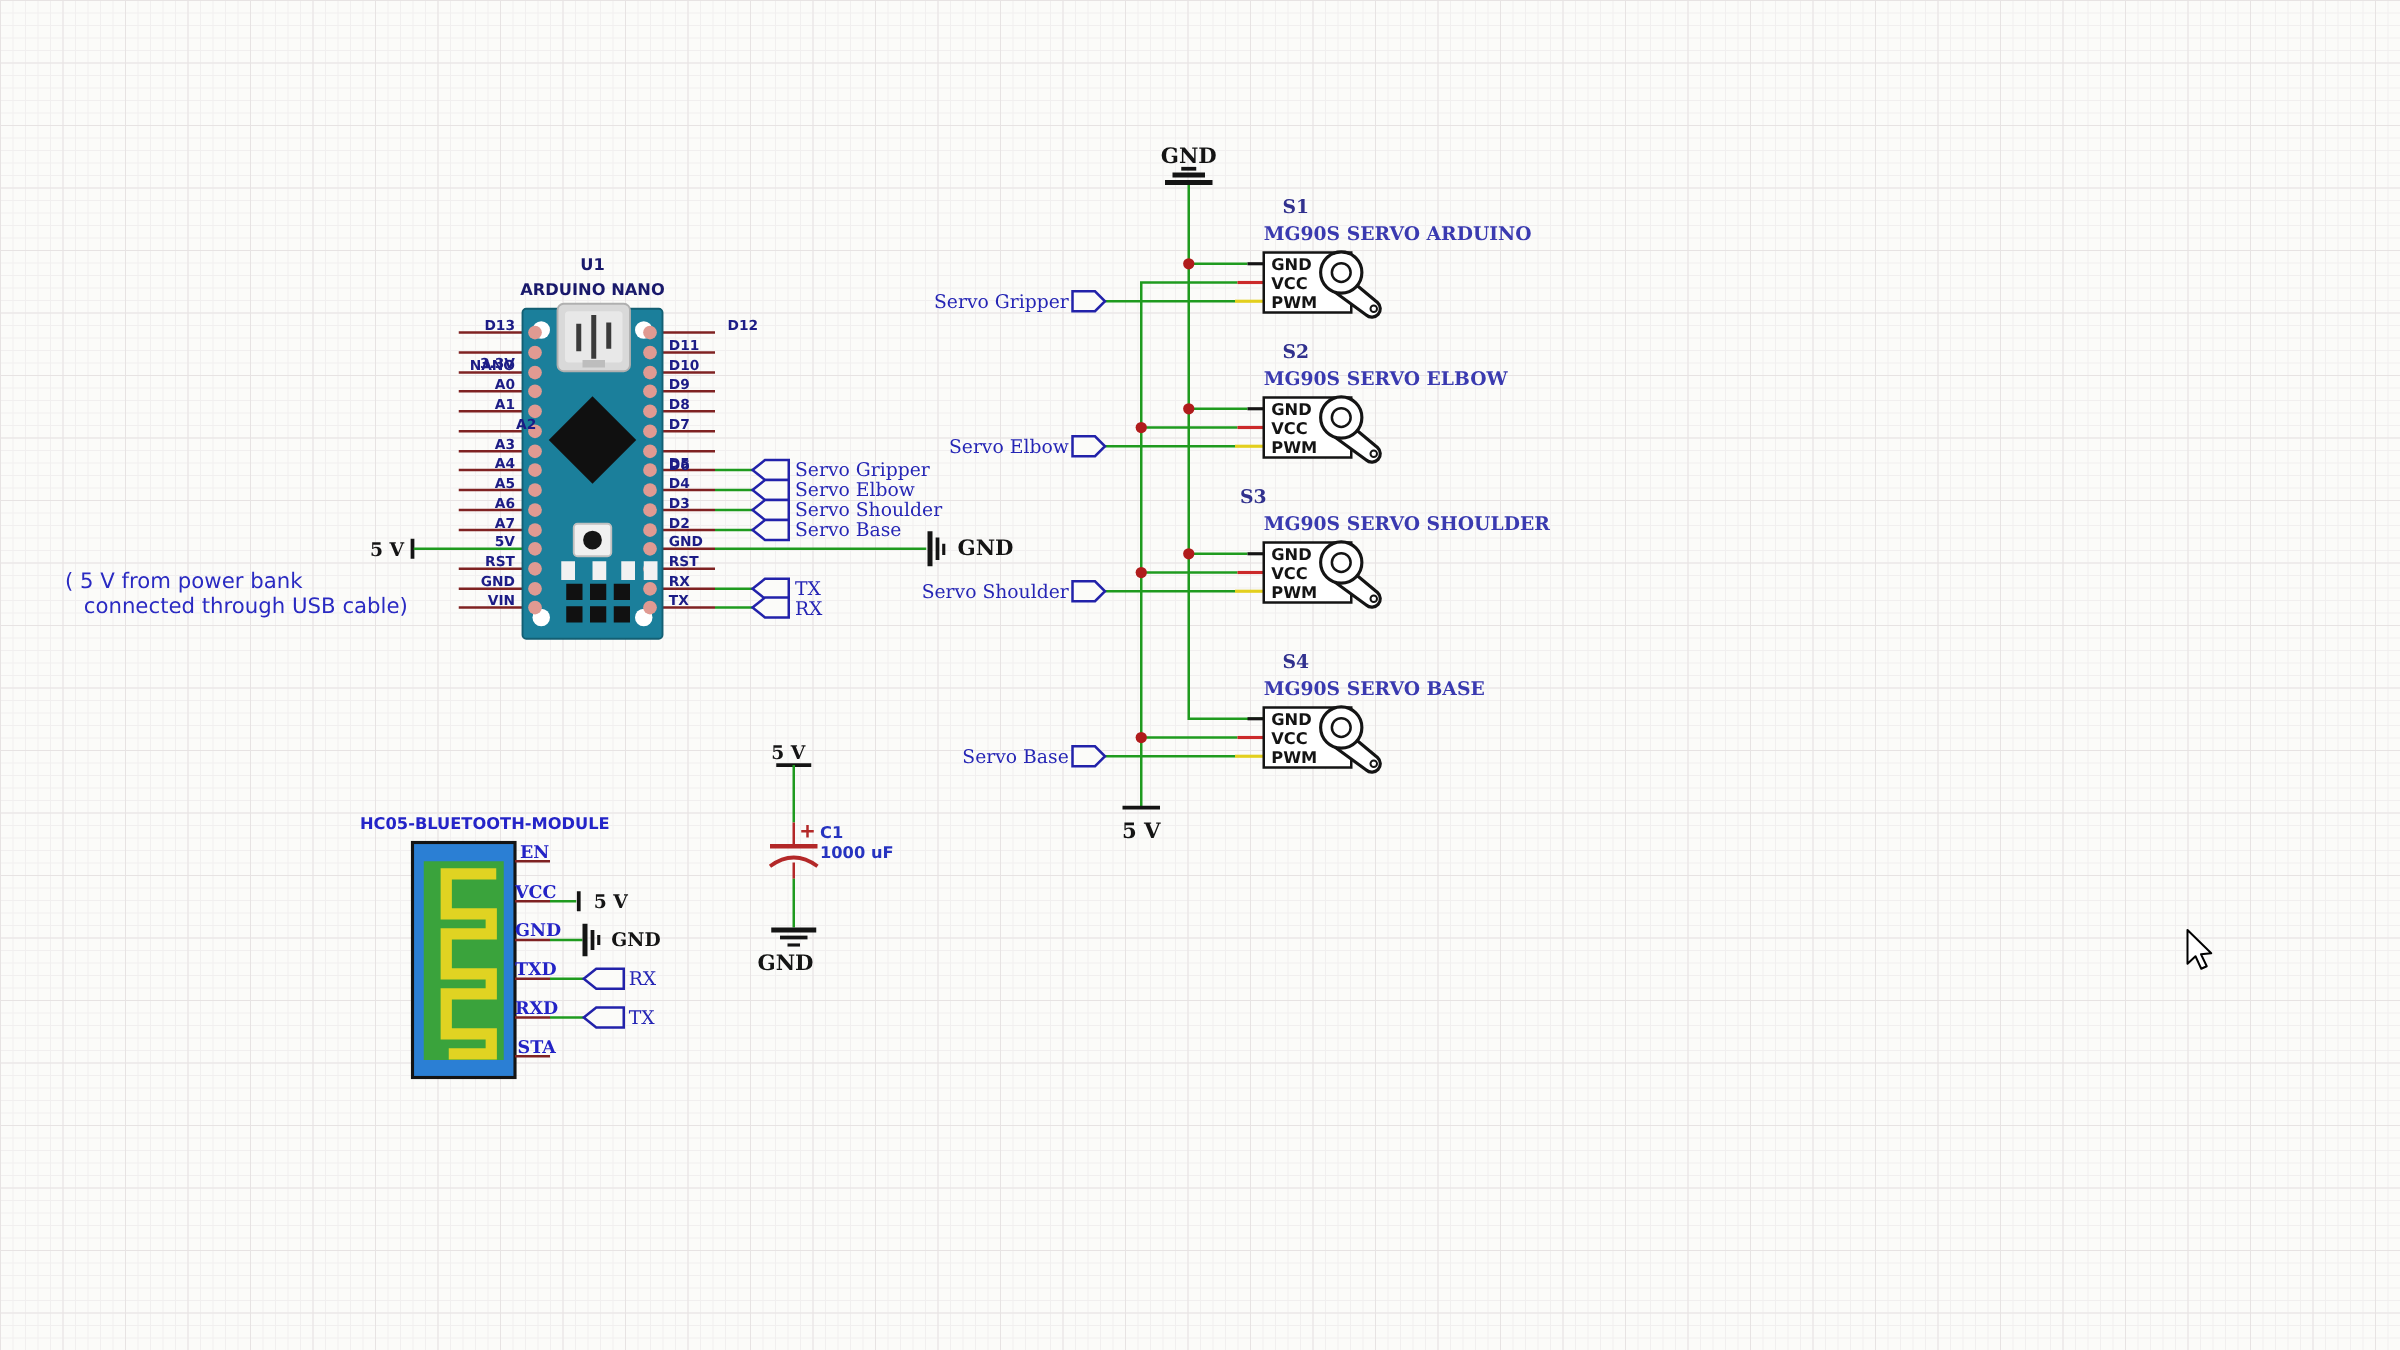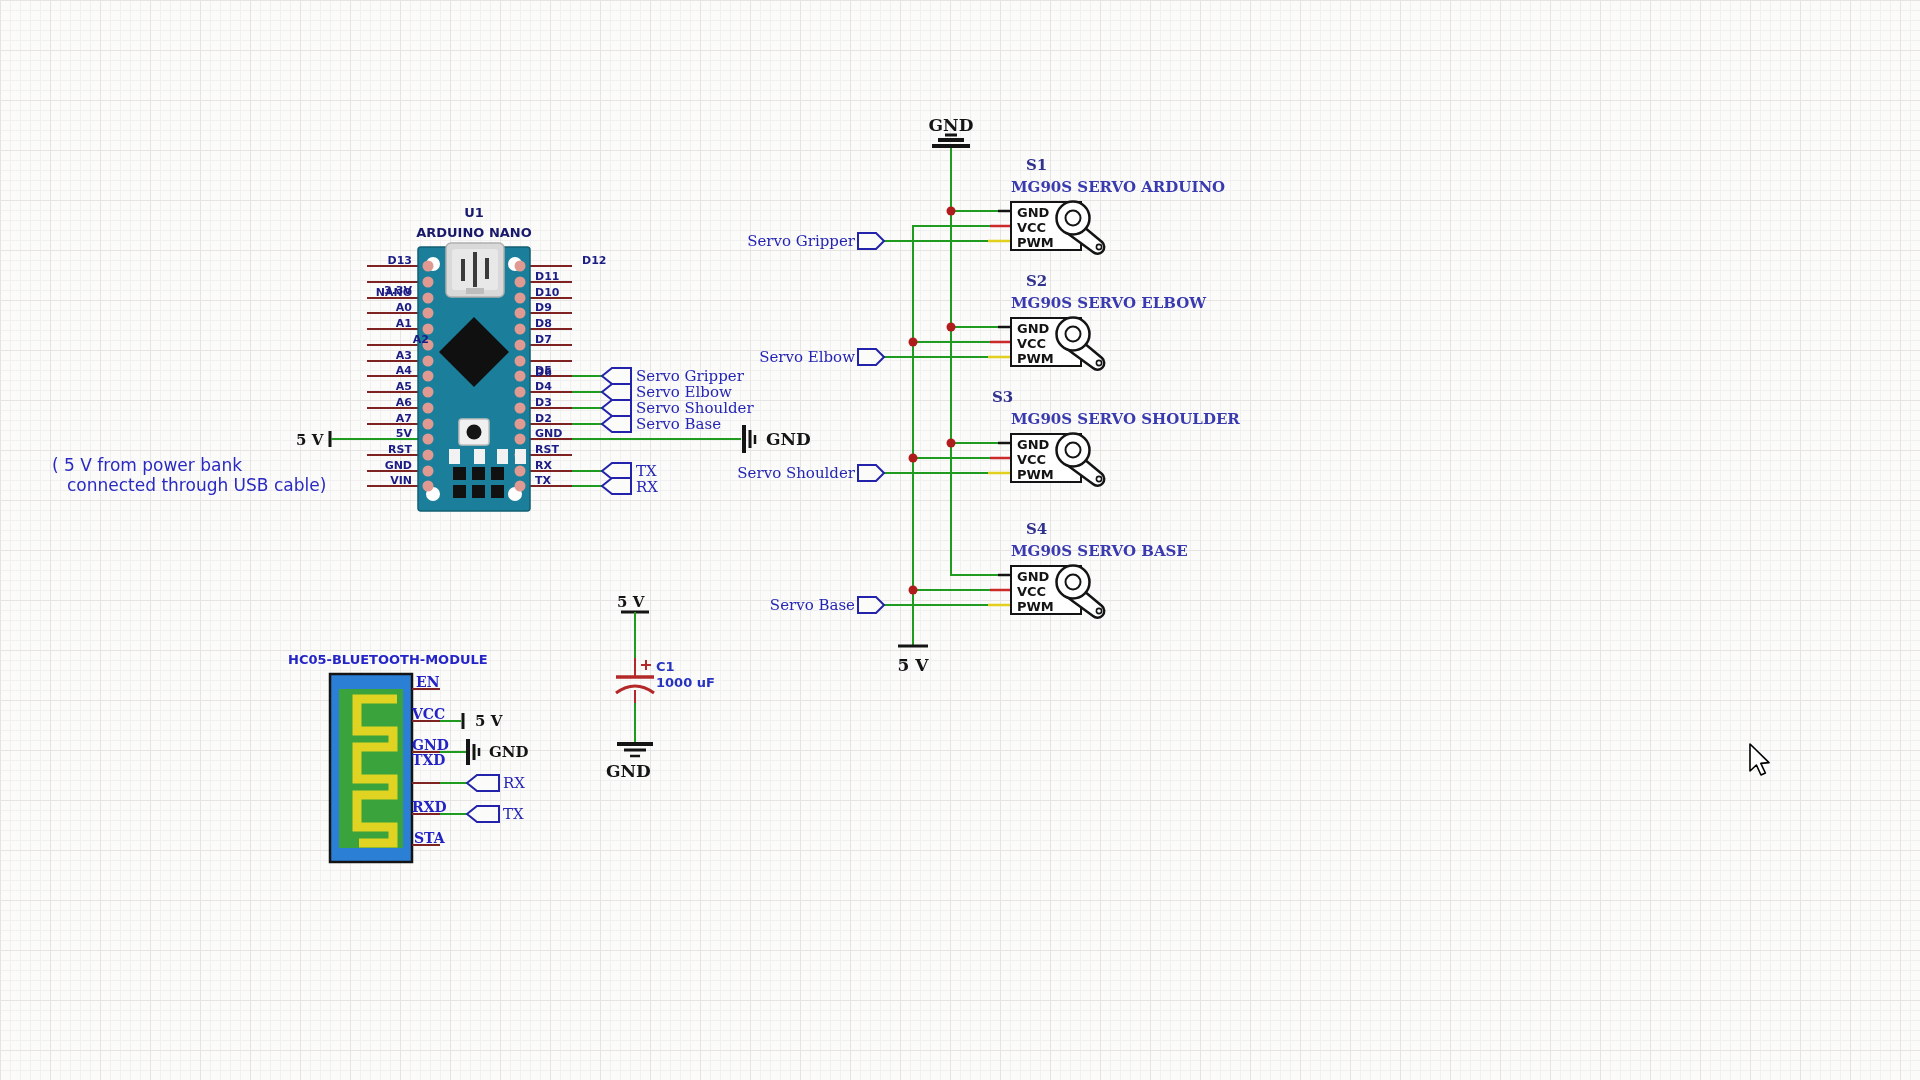--- a/index.html
+++ b/index.html
@@ -380,21 +380,21 @@
 
 <div class="lbl symlbl-sm" style="left:617px;top:593px;">5 V</div>
 <div class="lbl cap" style="left:656px;top:659px;">C1</div>
 <div class="lbl cap" style="left:656px;top:675px;">1000 uF</div>
 <div class="lbl symlbl" style="left:606px;top:761px;">GND</div>
 
 <div class="lbl navy" style="left:288px;top:652px;color:#2424c8;">HC05-BLUETOOTH-MODULE</div>
 <div class="lbl btpin" style="left:416px;top:674px;">EN</div>
 <div class="lbl btpin" style="left:412px;top:706px;">VCC</div>
 <div class="lbl btpin" style="left:412px;top:737px;">GND</div>
-<div class="lbl btpin" style="left:412px;top:752px;">TXD</div>
+<div class="lbl btpin" style="left:412px;top:768px;">TXD</div>
 <div class="lbl btpin" style="left:412px;top:799px;">RXD</div>
 <div class="lbl btpin" style="left:414px;top:830px;">STA</div>
 <div class="lbl symlbl-sm" style="left:475px;top:712px;">5 V</div>
 <div class="lbl symlbl-sm" style="left:489px;top:743px;">GND</div>
 <div class="lbl taglbl" style="left:503px;top:774px;">RX</div>
 <div class="lbl taglbl" style="left:503px;top:805px;">TX</div>
 
 </div>
 
 </body></html>

